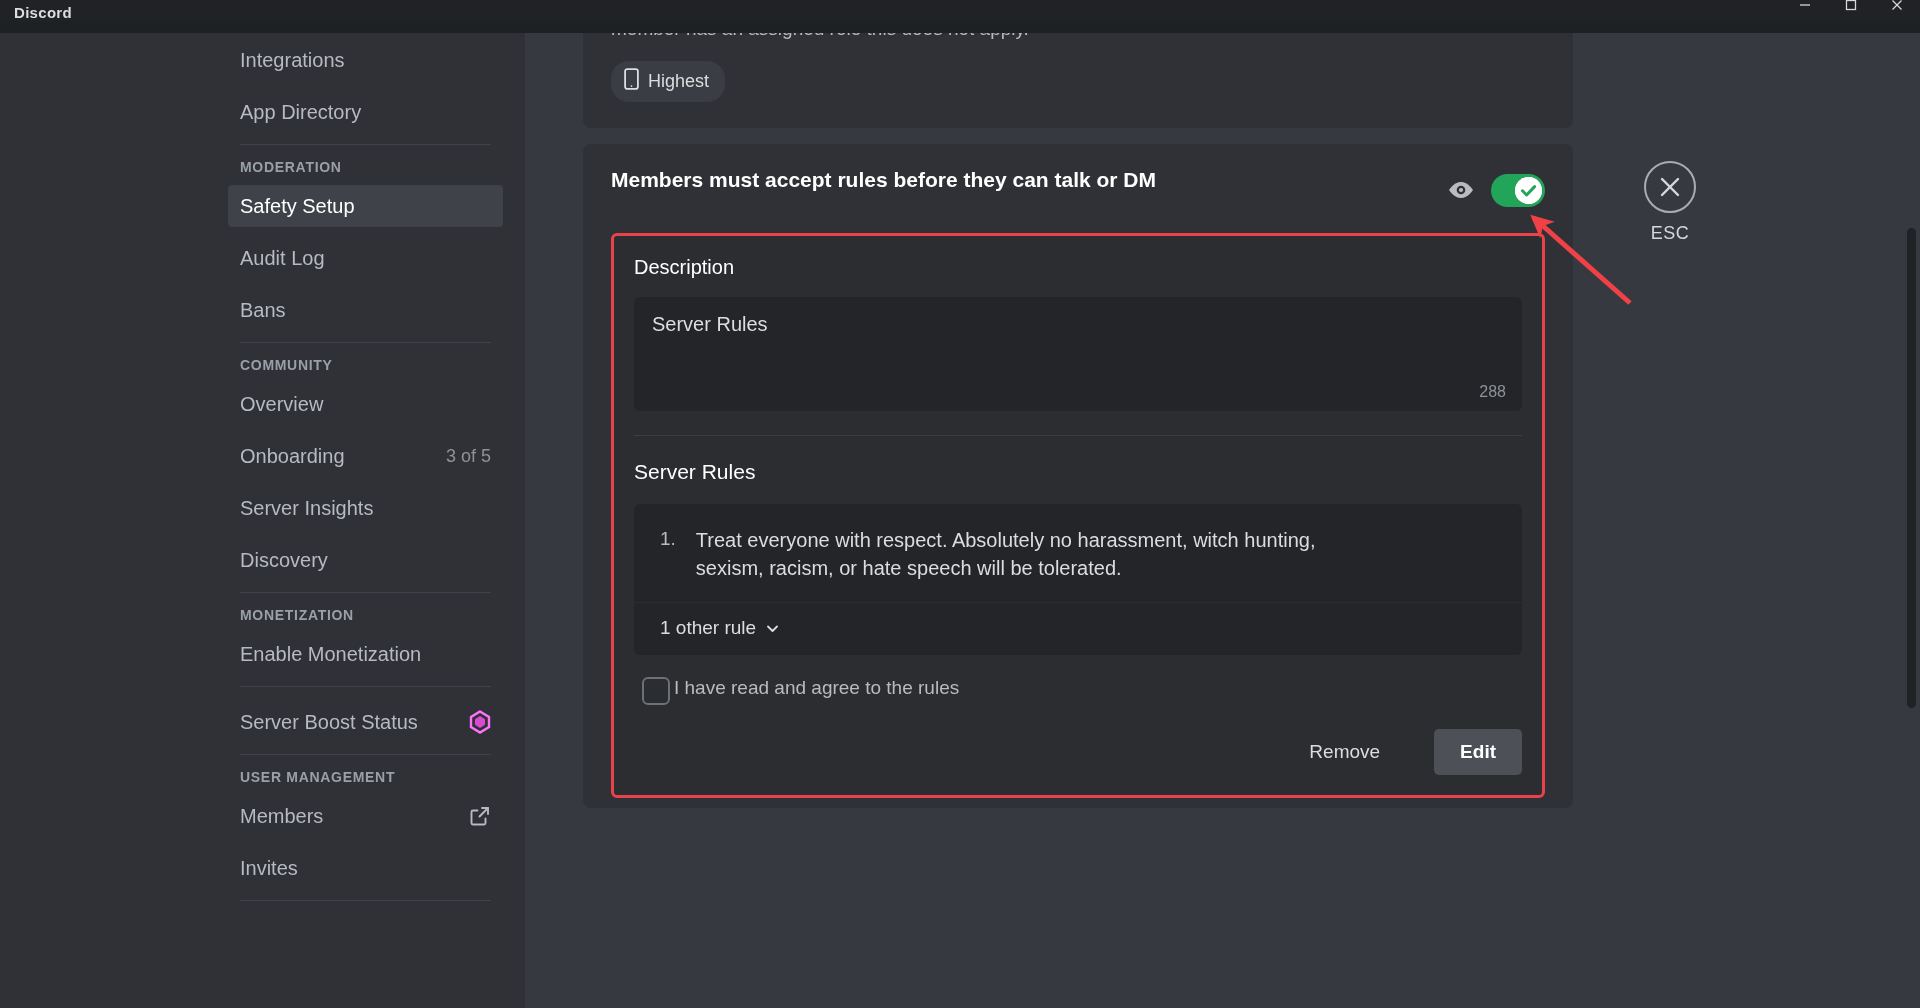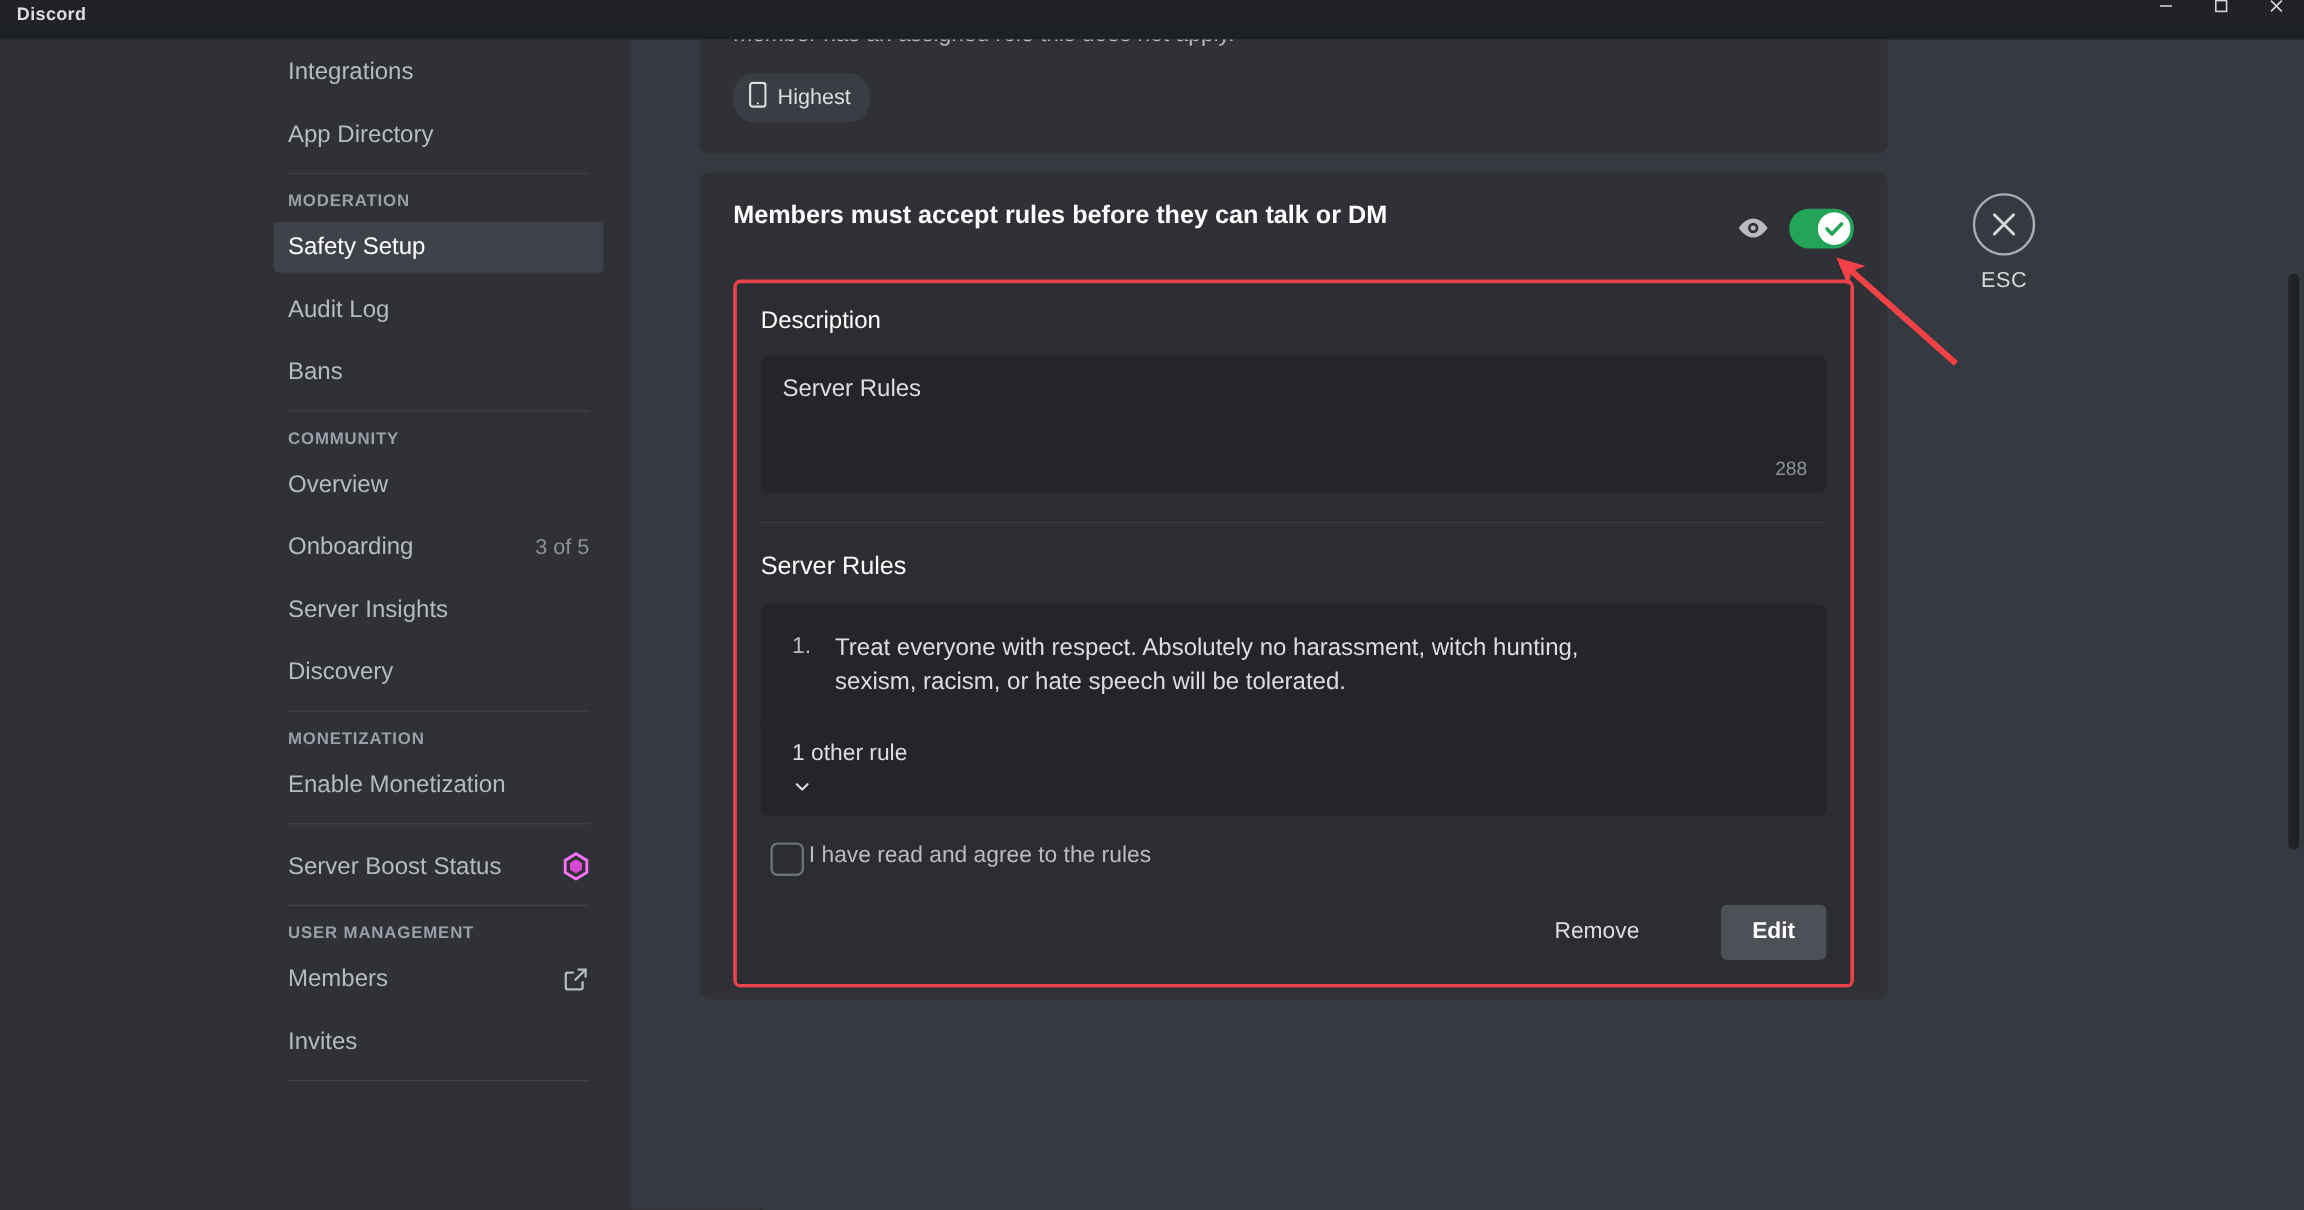--- a/index.html
+++ b/index.html
@@ -208,40 +208,39 @@
   .rule-row { display:flex; gap:20px; }
   .rule-num { color:#b9bbbe; font-size:19px; padding-top:2px; }
   .rule-text {
     color:#dcddde; font-size:20px; line-height:1.42;
     width: 640px;
   }
   .other-rules {
     background: #232529;
     border-radius: 0 0 6px 6px;
     padding: 14px 26px 16px 26px;
-    display:flex; gap:8px;
+    display:flex; align-items:center; gap:8px;
     color:#dcddde; font-size:19px;
     cursor:pointer;
     border-top: 1px solid #2b2d31;
-    flex-direction: column;
   }
   .agree-row {
     display:flex; align-items:flex-start; gap:4px;
     padding: 22px 8px 0 8px;
   }
   .checkbox {
     width:28px; height:28px; border-radius:6px;
     border:2px solid #6c7077;
     background: transparent;
     cursor:pointer; flex:none;
   }
   .agree-label { color:#b9bbbe; font-size:19px; }
   .hl-actions {
     display:flex; align-items:center; justify-content:flex-end;
-    gap: 26px;
+    gap: 12px;
     padding: 24px 20px 20px 20px;
   }
   .btn-text {
     color:#dcddde; font-size:19px;
     padding: 10px 6px; cursor:pointer;
   }
   .btn-primary {
     background:#4e5058; color:#ffffff;
     font-size:19px; font-weight:bold;
     border:none; border-radius:5px;

